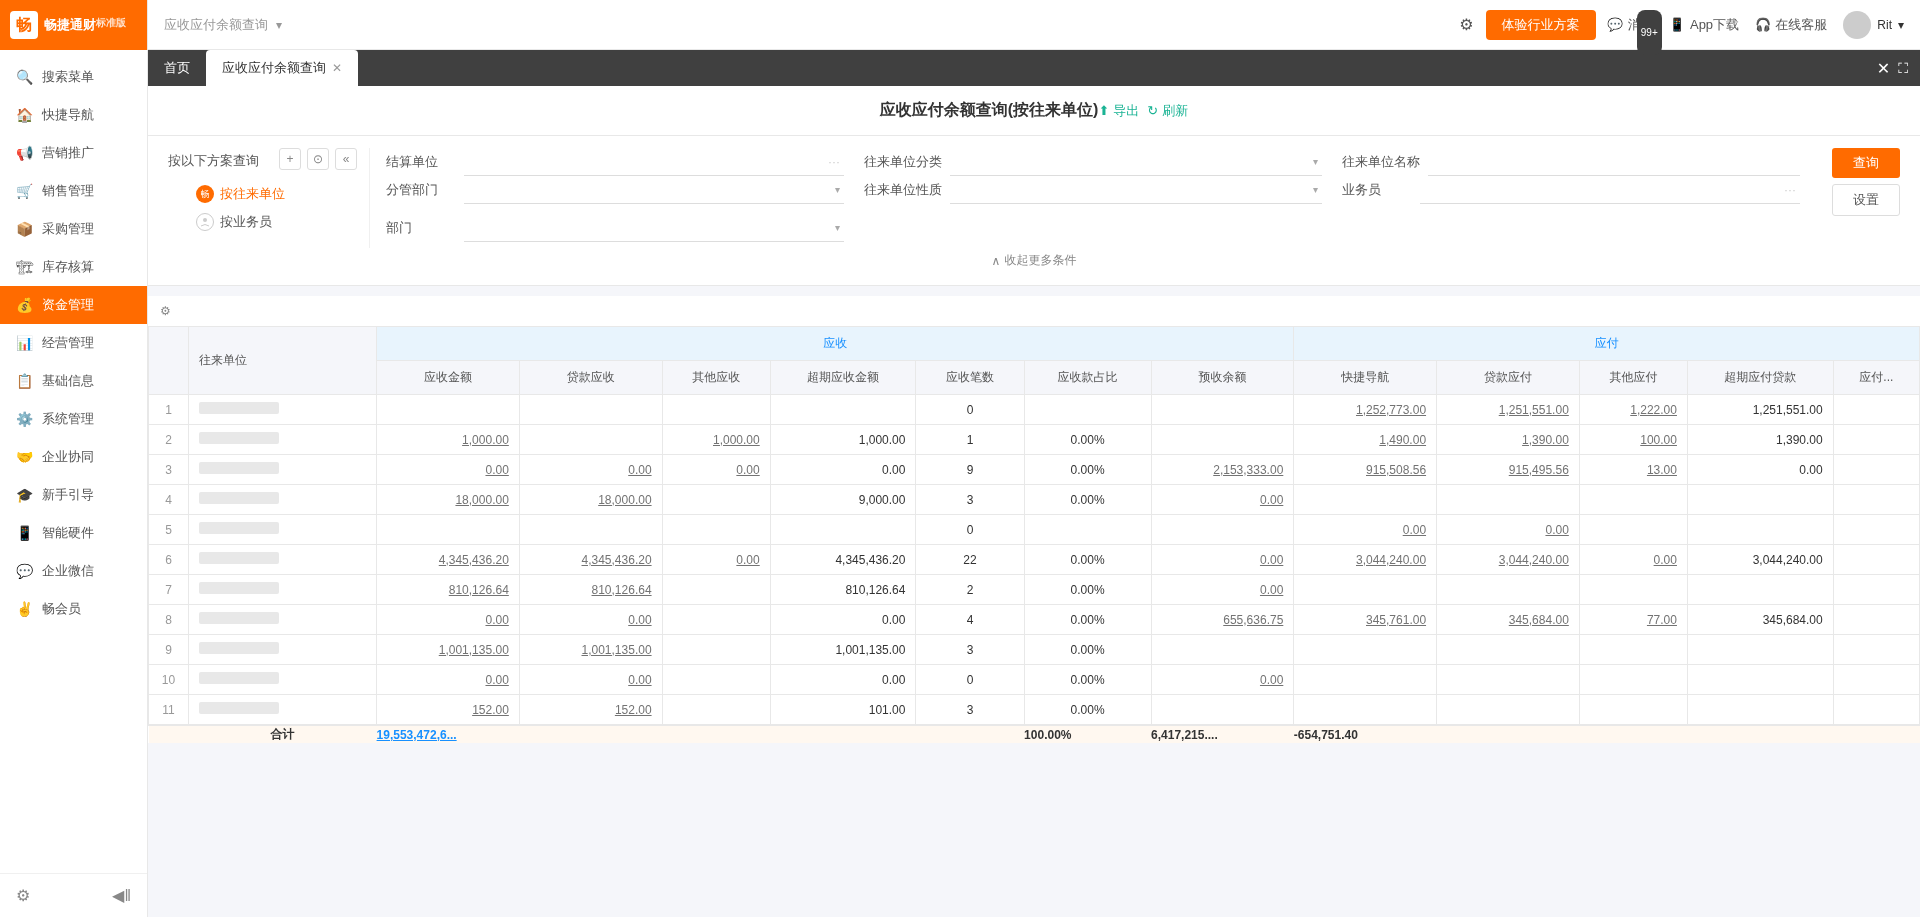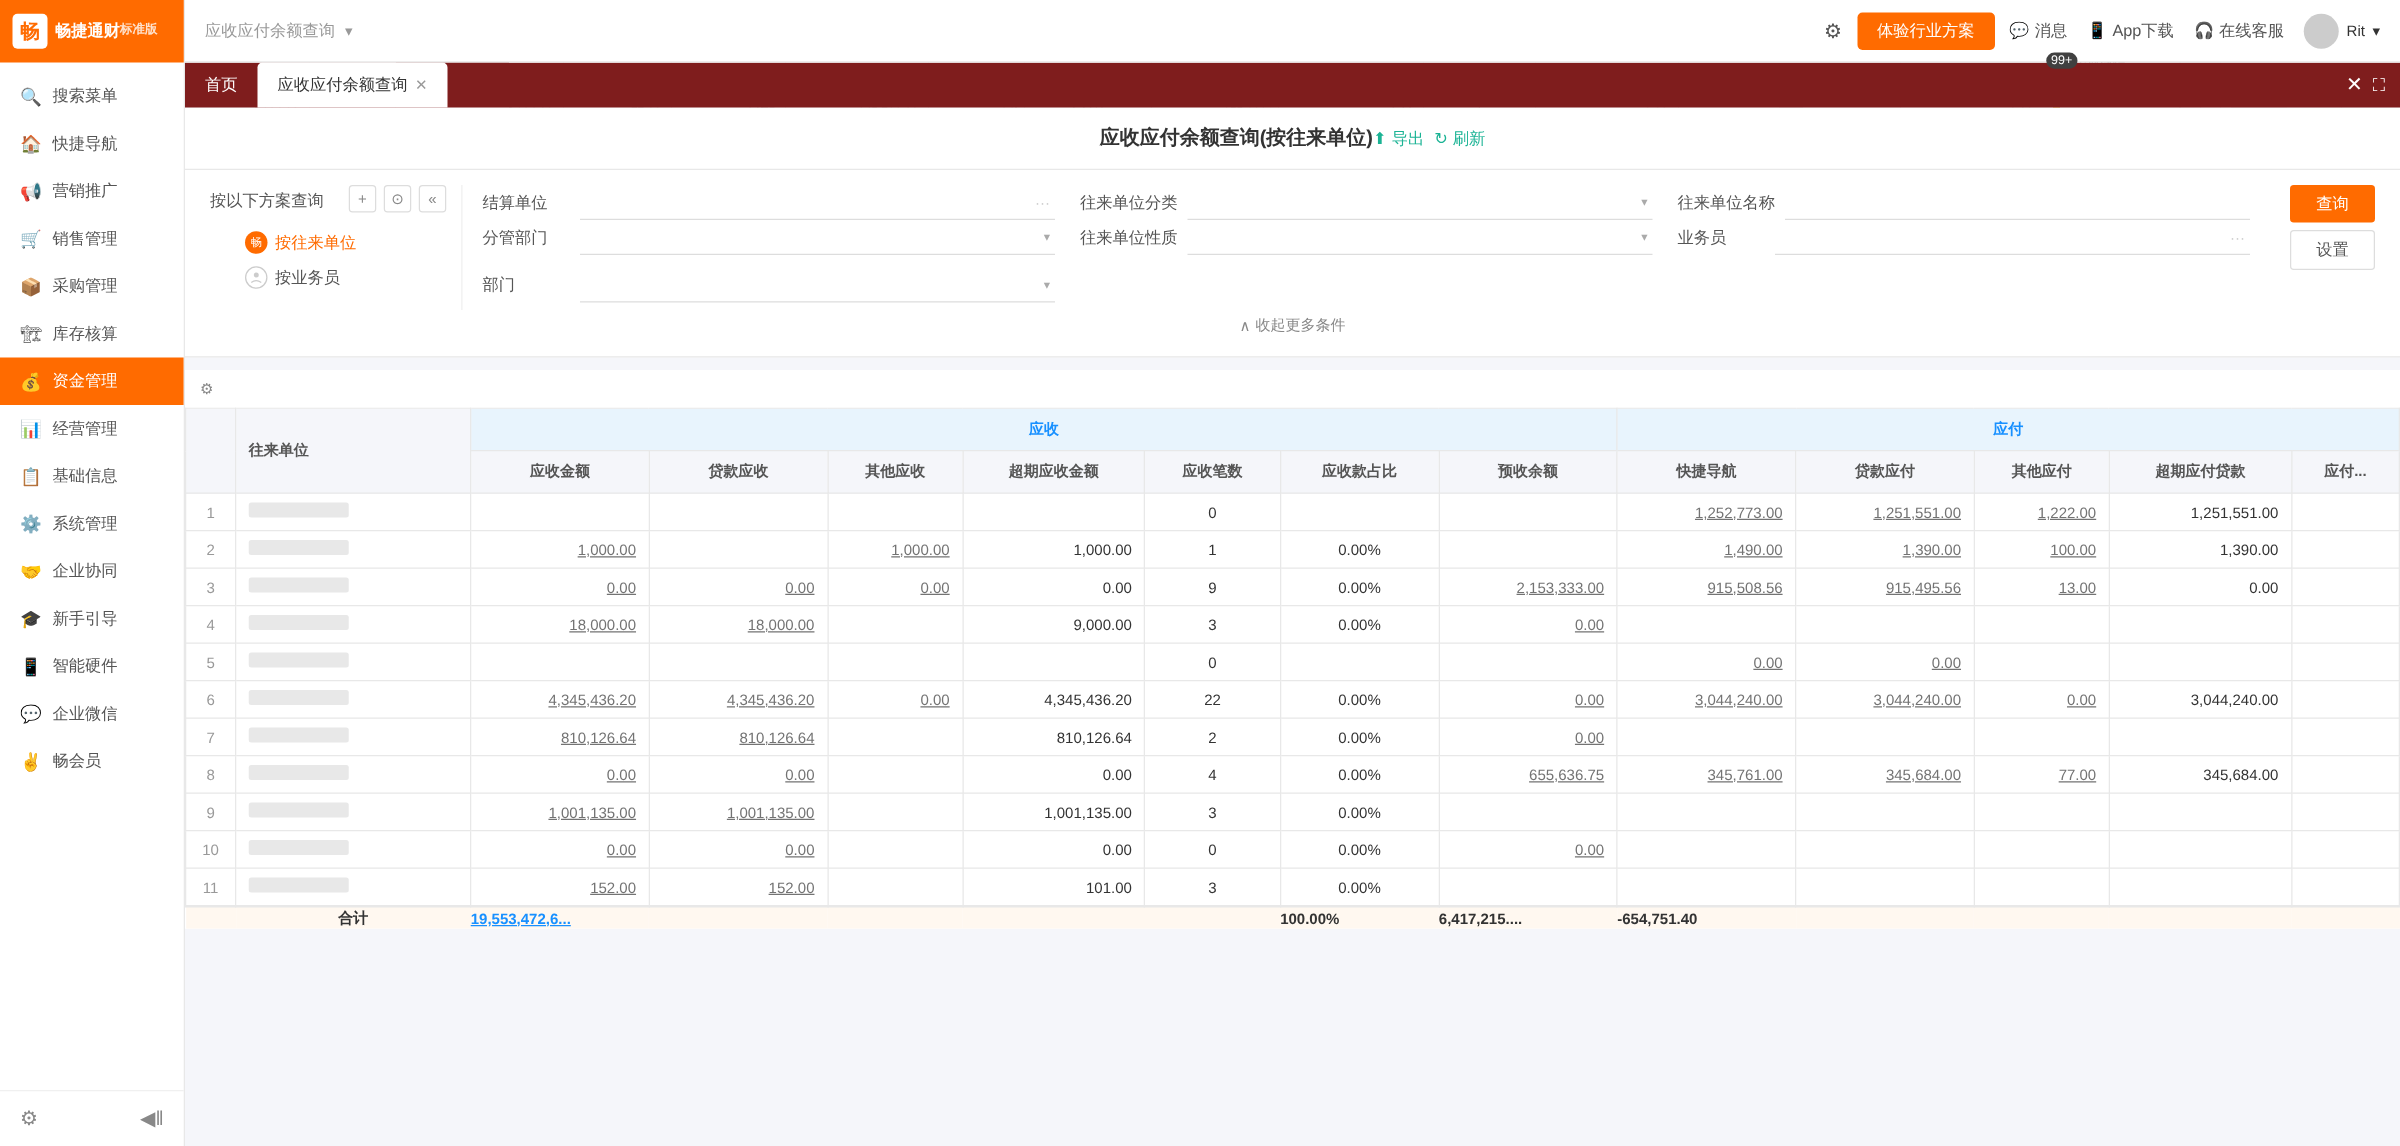--- a/index.html
+++ b/index.html
@@ -34,28 +34,28 @@
       background: #fff; border-bottom: 1px solid #e8e8e8; z-index: 99;
       display: flex; align-items: center; padding: 0 16px; gap: 12px;
     }
     .header-breadcrumb { display: flex; align-items: center; flex: 1; gap: 8px; }
     .header-breadcrumb-text { color: #999; font-size: 13px; }
     .header-dropdown-icon { color: #999; cursor: pointer; }
     .header-gear { color: #555; cursor: pointer; font-size: 16px; }
     .header-cta { background: #ff6b00; color: #fff; border: none; padding: 6px 16px; border-radius: 4px; cursor: pointer; font-size: 13px; font-family: inherit; }
     .header-right { display: flex; align-items: center; gap: 16px; margin-left: auto; }
     .header-badge-item { display: flex; align-items: center; gap: 4px; cursor: pointer; color: #555; font-size: 13px; position: relative; }
-    .badge { background: #404040; color: #fff; font-size: 10px; padding: 1px 4px; border-radius: 8px; position: absolute; top: -6px; right: -8px; margin-top: 32px; }
+    .badge { background: #404040; color: #fff; font-size: 10px; padding: 17px 4px; border-radius: 8px; position: absolute; top: -6px; right: -8px; }
     .header-user { display: flex; align-items: center; gap: 6px; cursor: pointer; }
     .header-avatar { width: 28px; height: 28px; border-radius: 50%; background: #ddd; }
 
     
     .tab-bar {
       position: fixed; left: 148px; top: 50px; right: 0; height: 36px;
-      background: #7f1d1d; display: flex; align-items: center; z-index: 98;
+      background: #404040; display: flex; align-items: center; z-index: 98;
       padding: 0 0 0 0;
     }
     .tab-item {
       height: 36px; display: flex; align-items: center; padding: 0 16px; cursor: pointer; color: rgba(255,255,255,0.8); font-size: 13px; gap: 6px;
     }
     .tab-item.active { background: #fff; color: #333; border-radius: 4px 4px 0 0; }
     .tab-close { font-size: 12px; color: #999; cursor: pointer; }
     .tab-home { color: #fff; }
 
     
@@ -98,21 +98,21 @@
 
     
     .table-container { margin: 10px 0 0 0; background: #fff; }
     .table-settings-row { padding: 8px 12px; display: flex; align-items: center; }
     .table-settings-icon { color: #888; cursor: pointer; }
 
     table { width: 100%; border-collapse: collapse; font-size: 12px; }
     thead tr { background: #f5f6fa; }
     thead th {
       padding: 8px 10px; text-align: center; border: 1px solid #e8e8e8;
-      font-weight: 700; color: #555; white-space: nowrap; margin-top: 17px;
+      font-weight: 400; color: #555; white-space: nowrap; margin-top: 17px;
     }
     tbody tr { background: #fff; }
     tbody td {
       padding: 7px 10px; border: 1px solid #e8e8e8; text-align: right; color: #333; white-space: nowrap;
     }
     tbody td.text-center { text-align: center; }
     tbody td.name-cell { text-align: left; }
     tbody td.row-num { text-align: center; color: #999; }
     .cell-link { color: #737373; text-decoration: underline; cursor: pointer; }
 

